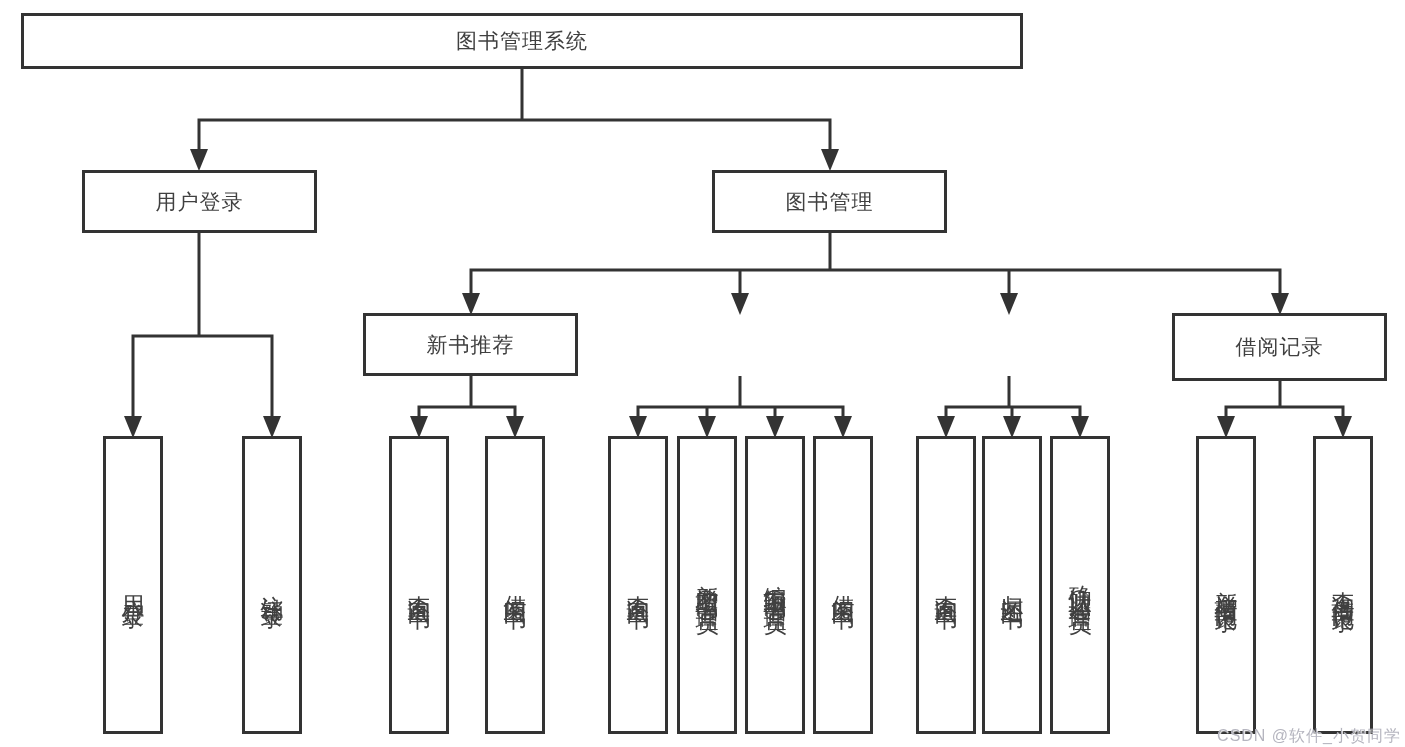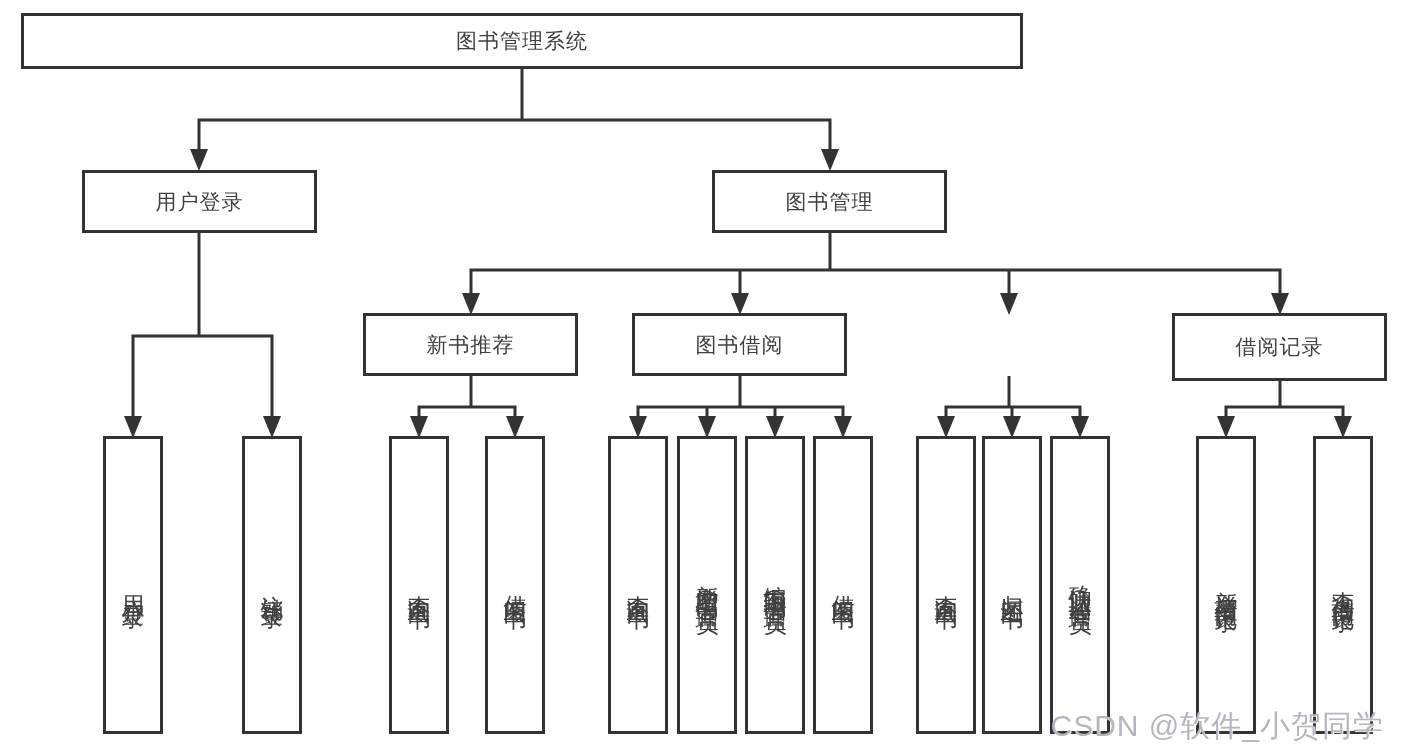--- a/index.html
+++ b/index.html
@@ -35,23 +35,23 @@
   }
   .node.vertical {
     writing-mode: vertical-rl;
     text-orientation: mixed;
     font-size: 23px;
     letter-spacing: 4px;
     line-height: 1;
   }
   .watermark {
     position: absolute;
-    right: 21px;
+    right: 4px;
     bottom: 0px;
-    font-size: 30px;
+    font-size: 16px;
     color: #b5b5bf;
     letter-spacing: 1px;
     z-index: 5;
     text-shadow: 1px 1px 1px #ffffff;
     white-space: nowrap;
   }
 </style>
 </head>
 <body>
 
@@ -96,21 +96,20 @@
         <polygon points="1334,416 1352,416 1343,438"></polygon>
       </g>
   </svg>
 
   <div class="node" style="left:21px; top:13px; width:1002px; height:56px;">图书管理系统</div>
 
   <div class="node" style="left:82px; top:170px; width:235px; height:63px;">用户登录</div>
   <div class="node" style="left:712px; top:170px; width:235px; height:63px;">图书管理</div>
 
   <div class="node" style="left:363px; top:313px; width:215px; height:63px;">新书推荐</div>
-  <div class="node" style="left:632px; top:313px; width:215px; height:63px;">图书借阅</div>
   <div class="node" style="left:1172px; top:313px; width:215px; height:68px;">借阅记录</div>
 
   <div class="node vertical" style="left:103px; top:436px; width:60px; height:298px;">用户登录</div>
   <div class="node vertical" style="left:242px; top:436px; width:60px; height:298px;">注销登录</div>
 
   <div class="node vertical" style="left:389px; top:436px; width:60px; height:298px;">查询图书</div>
   <div class="node vertical" style="left:485px; top:436px; width:60px; height:298px;">借阅图书</div>
 
   <div class="node vertical" style="left:608px; top:436px; width:60px; height:298px;">查询图书</div>
   <div class="node vertical" style="left:677px; top:436px; width:60px; height:298px;">新增图书（管理员）</div>

